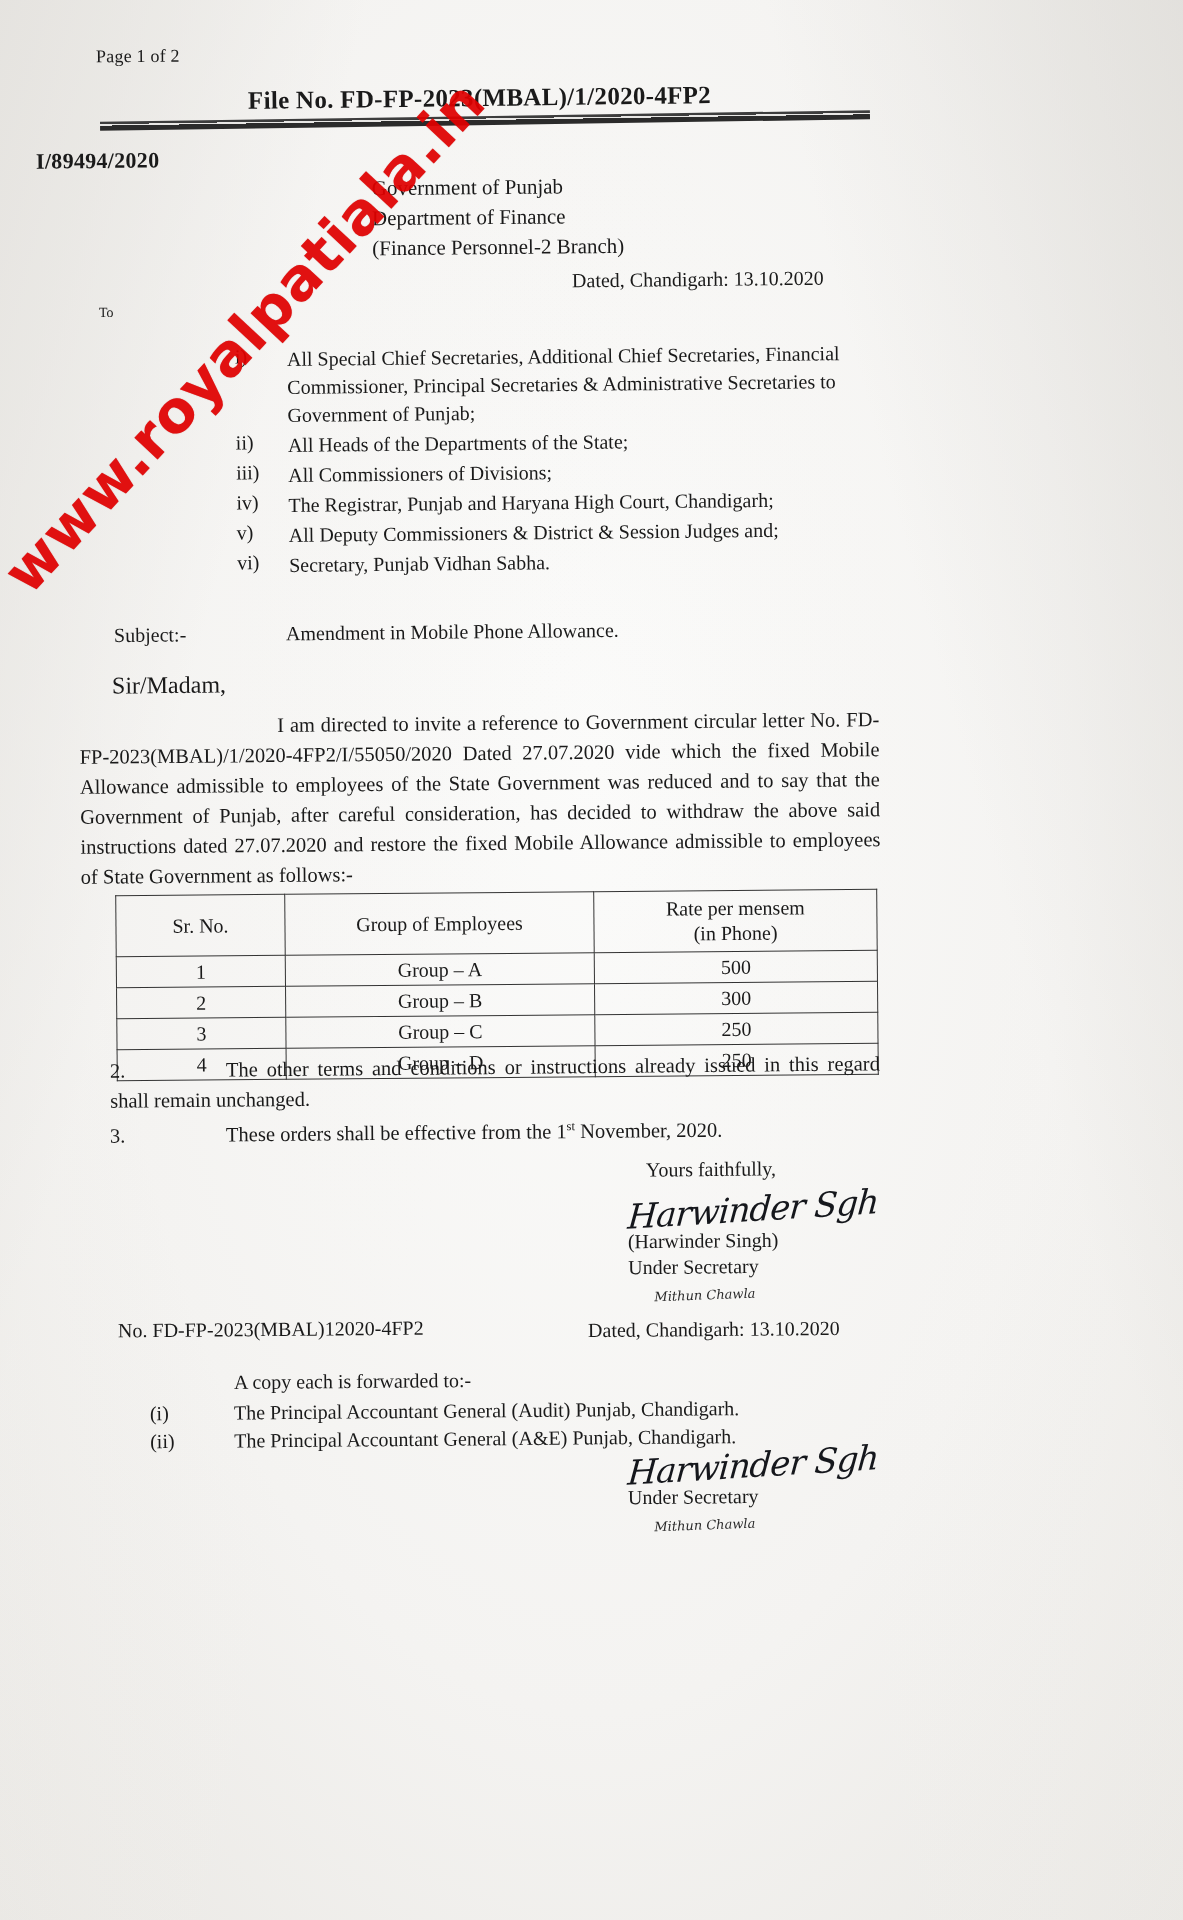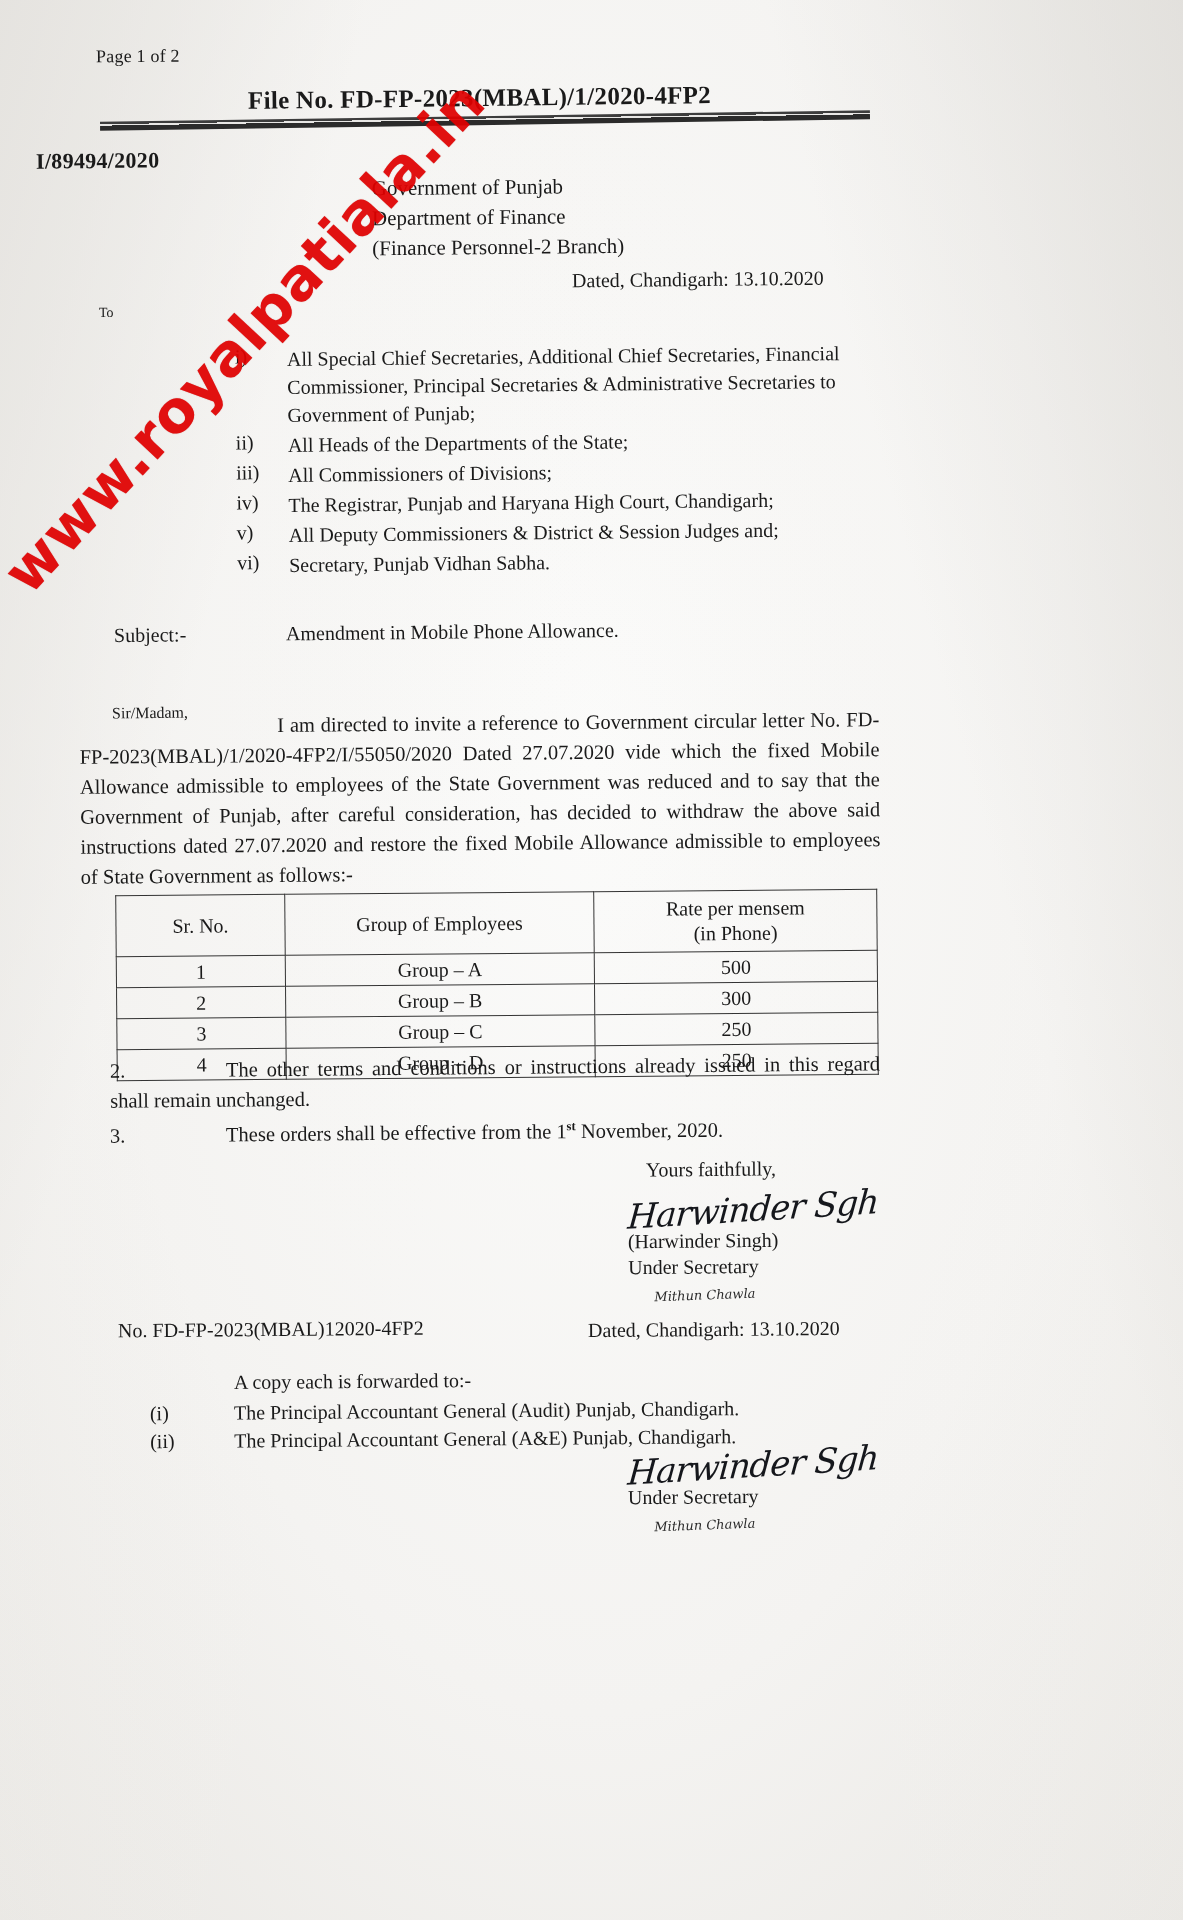--- a/index.html
+++ b/index.html
@@ -117,22 +117,22 @@
     top: 620px;
     width: 780px;
     font-size: 20px;
     transform: rotate(-0.6deg);
     display: flex;
   }
   .subject-label { width: 172px; flex: 0 0 172px; }
   .salutation {
     position: absolute;
     left: 112px;
-    top: 704px;
-    font-size: 16px;
+    top: 672px;
+    font-size: 24px;
     transform: rotate(-0.6deg);
   }
   .body-para {
     position: absolute;
     left: 80px;
     top: 708px;
     width: 800px;
     font-size: 20.5px;
     line-height: 30px;
     text-align: justify;
@@ -256,21 +256,21 @@
     font-size: 58px;
     color: #e00000;
     transform: rotate(-47deg);
     transform-origin: left top;
     letter-spacing: 1px;
     white-space: nowrap;
     opacity: .93;
     pointer-events: none;
     text-shadow: 0 0 1px rgba(170,0,0,.5);
   }
-  sup { font-size: .62em; vertical-align: super; font-weight: bold; }
+  sup { font-size: .62em; vertical-align: super; }
 </style>
 </head>
 <body>
 
 <div class="page">
   <div class="paper-tone"></div>
 
   <div class="pg-num">Page 1 of 2</div>
 
   <div class="file-no">File No. FD-FP-2023(MBAL)/1/2020-4FP2</div>

